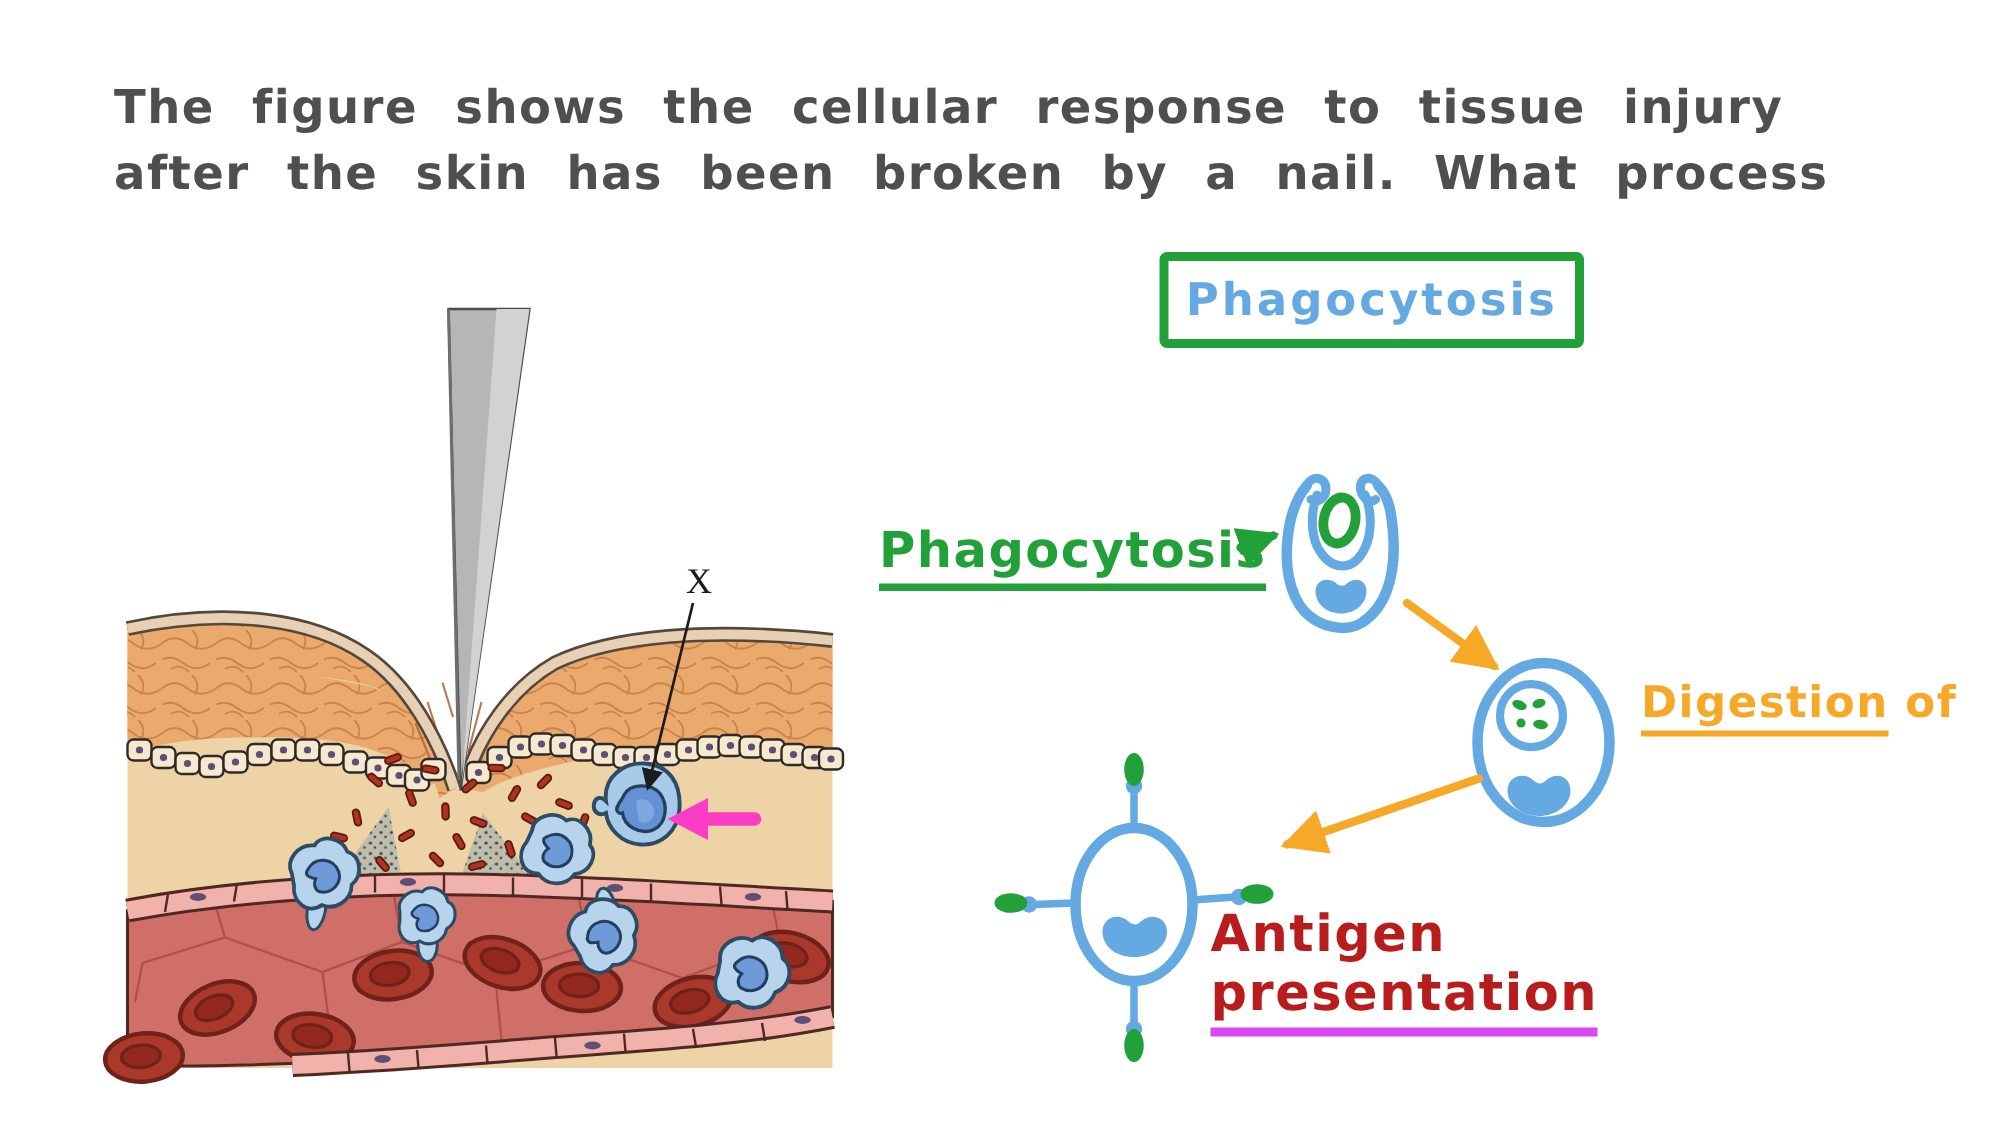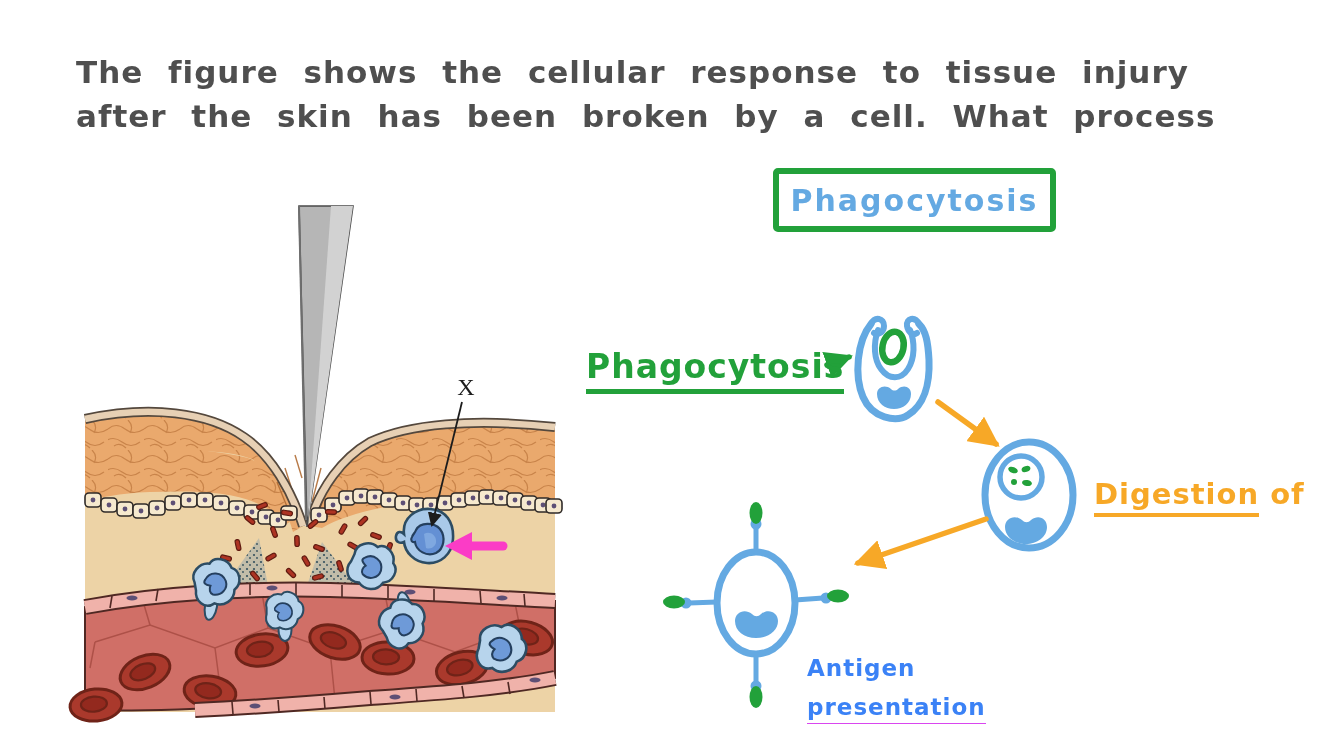--- a/index.html
+++ b/index.html
@@ -7,33 +7,33 @@
         font-family:"DejaVu Sans","Liberation Sans",sans-serif;}
   .art{position:absolute;left:0;top:0;}
   .question{position:absolute;left:76px;top:50px;color:#4f4f4f;font-size:31px;font-weight:600;
             letter-spacing:1px;word-spacing:13px;line-height:44px;white-space:nowrap;}
   .answer-box{position:absolute;left:773px;top:168px;width:271px;height:52px;
               border:6px solid #22a13a;border-radius:5px;display:flex;align-items:center;justify-content:center;}
   .answer-box span{color:#64a9e2;font-size:30px;font-weight:700;letter-spacing:2px;}
   .flow-label{position:absolute;font-weight:700;white-space:nowrap;}
   .lbl-phago{left:586px;top:347px;font-size:33px;color:#22a13a;letter-spacing:1px;}
   .lbl-phago .u{border-bottom:5px solid #22a13a;padding-bottom:3px;}
-  .lbl-digestion{left:1094px;top:475px;font-size:29px;color:#f7a827;line-height:39px;letter-spacing:1px;}
+  .lbl-digestion{left:1094px;top:449px;font-size:29px;color:#f7a827;line-height:39px;letter-spacing:1px;}
   .lbl-digestion .u{border-bottom:4px solid #f7a827;padding-bottom:2px;}
-  .lbl-antigen{left:807px;top:649px;font-size:23px;color:#3b82f6;line-height:39px;letter-spacing:1px;}
-  .lbl-antigen .u{border-bottom:1px solid #d946ef;padding-bottom:3px;}
+  .lbl-antigen{left:807px;top:604px;font-size:34px;color:#b91c1c;line-height:39px;letter-spacing:1px;}
+  .lbl-antigen .u{border-bottom:6px solid #d946ef;padding-bottom:3px;}
 </style>
 </head>
 <body>
 
 <div class="page">
 
   <div class="question">
     <div>The figure shows the cellular response to tissue injury</div>
-    <div>after the skin has been broken by a cell. What process</div>
+    <div>after the skin has been broken by a nail. What process</div>
   </div>
 
   <div class="answer-box">
     <span>Phagocytosis</span>
   </div>
 
   <svg class="art" width="1344" height="756" viewBox="0 0 1344 756">
     <defs>
       <pattern id="epi" width="36" height="30" patternUnits="userSpaceOnUse">
         <rect width="36" height="30" fill="#eaa96d"></rect>

